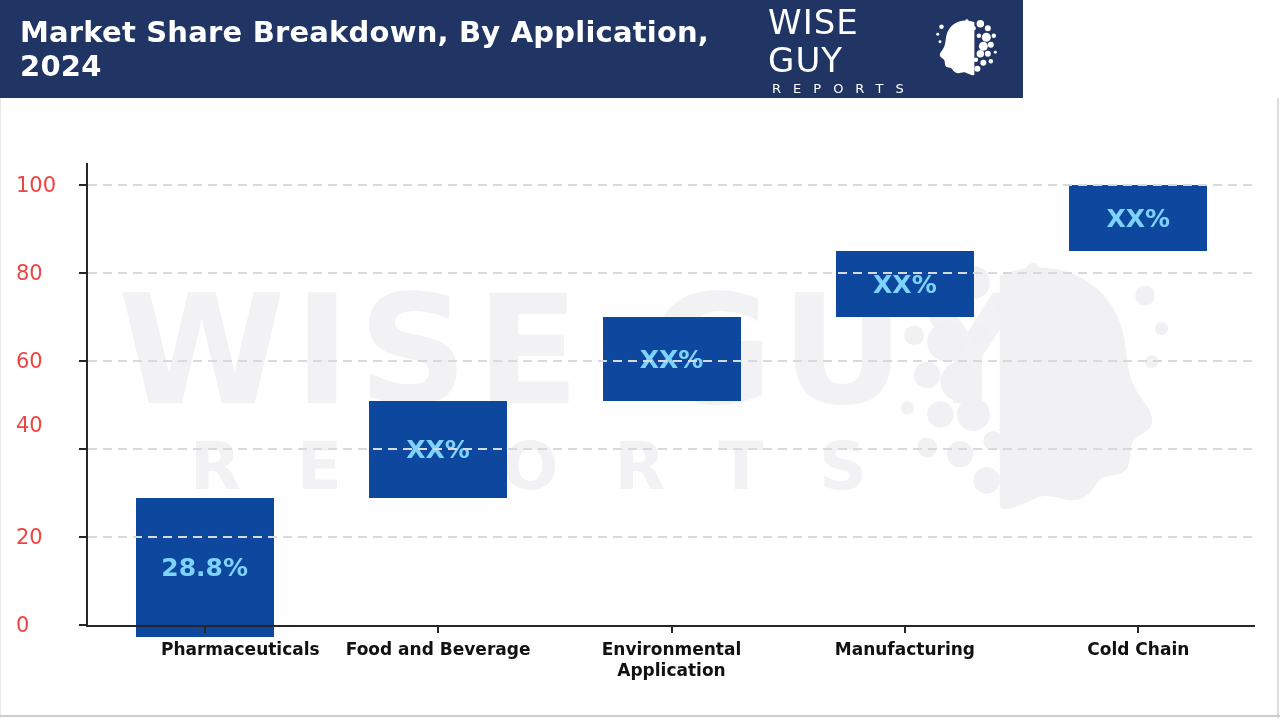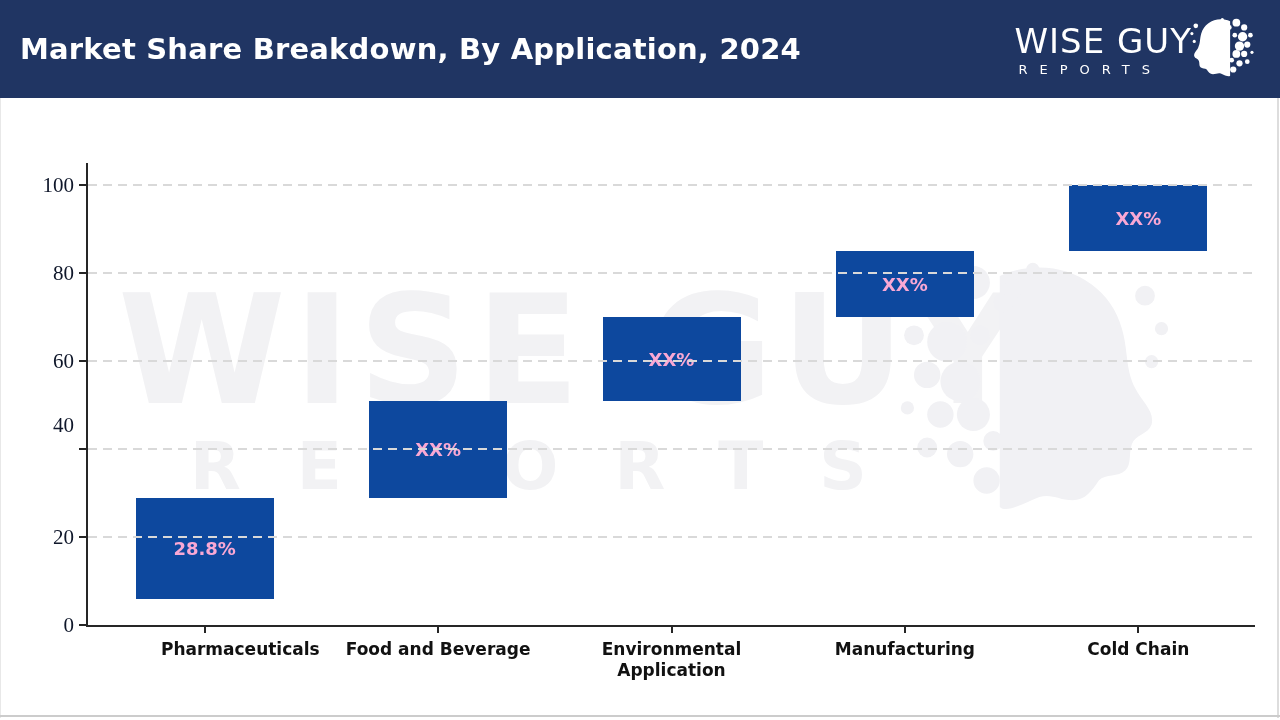--- a/index.html
+++ b/index.html
@@ -3,21 +3,21 @@
 <meta charset="utf-8">
 <style>
   html,body{margin:0;padding:0;}
   body{
     width:1280px;height:720px;overflow:hidden;position:relative;
     background:#ffffff;
     font-family:"DejaVu Sans","Liberation Sans",sans-serif;
   }
   
   .header{
-    position:absolute;left:0;top:0;width:1280px;height:98px;
+    position:absolute;left:0;top:0;width:1023px;height:98px;
     display:flex;align-items:center;justify-content:space-between;
     box-sizing:border-box;padding:0 14px 0 20px;
   }
   .title{
     color:#ffffff;font-size:29px;font-weight:bold;letter-spacing:.2px;
   }
   .logo{
     display:flex;align-items:center;gap:2px;margin-top:2px;
   }
   .logo-text{display:flex;flex-direction:column;align-items:flex-start;}
@@ -35,28 +35,28 @@
     font-size:152px;font-weight:bold;color:#f2f2f4;letter-spacing:8px;white-space:nowrap;
   }
   .wm-line2{
     position:absolute;left:190px;top:428px;z-index:0;
     font-size:66px;font-weight:bold;color:#f2f2f4;letter-spacing:56px;white-space:nowrap;
   }
   .wm-face{position:absolute;left:848px;top:212px;width:330px;height:372px;z-index:0;}
   .wm-face use{fill:#f1f1f4;}
   
   .bar{position:absolute;z-index:1;display:flex;align-items:center;justify-content:center;}
-  .bar-label{color:#f9a8d4;font-size:18px;font-weight:bold;}
+  .bar-label{color:#7dd3fc;font-size:25px;font-weight:bold;}
   .gridline{position:absolute;z-index:2;height:2px;
     background:repeating-linear-gradient(to right,#d9d9d9 0 9px,transparent 9px 15px);}
   .spine{position:absolute;background:#262626;z-index:3;}
   .tick{position:absolute;background:#262626;z-index:3;}
   .ytick-label{
-    position:absolute;z-index:4;width:58px;text-align:right;
-    font-size:21px;color:#0f172a;line-height:26px;font-family:Liberation Serif, serif;
+    position:absolute;z-index:4;width:58px;
+    font-size:21px;color:#ef4444;line-height:26px;
   }
   .xtick-label{
     position:absolute;z-index:4;width:230px;text-align:center;
     font-size:17px;font-weight:bold;color:#111111;line-height:21px;
   }
 </style>
 </head>
 <body>
 
 <svg width="0" height="0" style="position:absolute">
@@ -120,21 +120,21 @@
     <div class="tick" style="left: 79px; top: 536px; width: 7px; height: 2px;"></div>
     <div class="ytick-label" style="left: 16px; top: 524px;">20</div>
     <div class="tick" style="left: 79px; top: 448px; width: 7px; height: 2px;"></div>
     <div class="ytick-label" style="left: 16px; top: 412px;">40</div>
     <div class="tick" style="left: 79px; top: 360px; width: 7px; height: 2px;"></div>
     <div class="ytick-label" style="left: 16px; top: 348px;">60</div>
     <div class="tick" style="left: 79px; top: 272px; width: 7px; height: 2px;"></div>
     <div class="ytick-label" style="left: 16px; top: 260px;">80</div>
     <div class="tick" style="left: 79px; top: 184px; width: 7px; height: 2px;"></div>
     <div class="ytick-label" style="left: 16px; top: 172px;">100</div>
-    <div class="bar" style="left: 135.7px; top: 498.28px; width: 138px; height: 101px; background: rgb(13, 72, 158);">
+    <div class="bar" style="left: 135.7px; top: 498.28px; width: 138px; height: 139px; background: rgb(13, 72, 158);">
       <div class="bar-label">28.8%</div>
     </div>
     <div class="tick" style="left: 203.7px; top: 627px; width: 2px; height: 6px;"></div>
     <div class="xtick-label" style="left: 89.7px; top: 639px; text-align: right;">
       <div>Pharmaceuticals</div>
     </div>
     <div class="bar" style="left: 369.1px; top: 401.48px; width: 138px; height: 96.8px; background: rgb(13, 72, 158);">
       <div class="bar-label">XX%</div>
     </div>
     <div class="tick" style="left: 437.1px; top: 627px; width: 2px; height: 6px;"></div>

